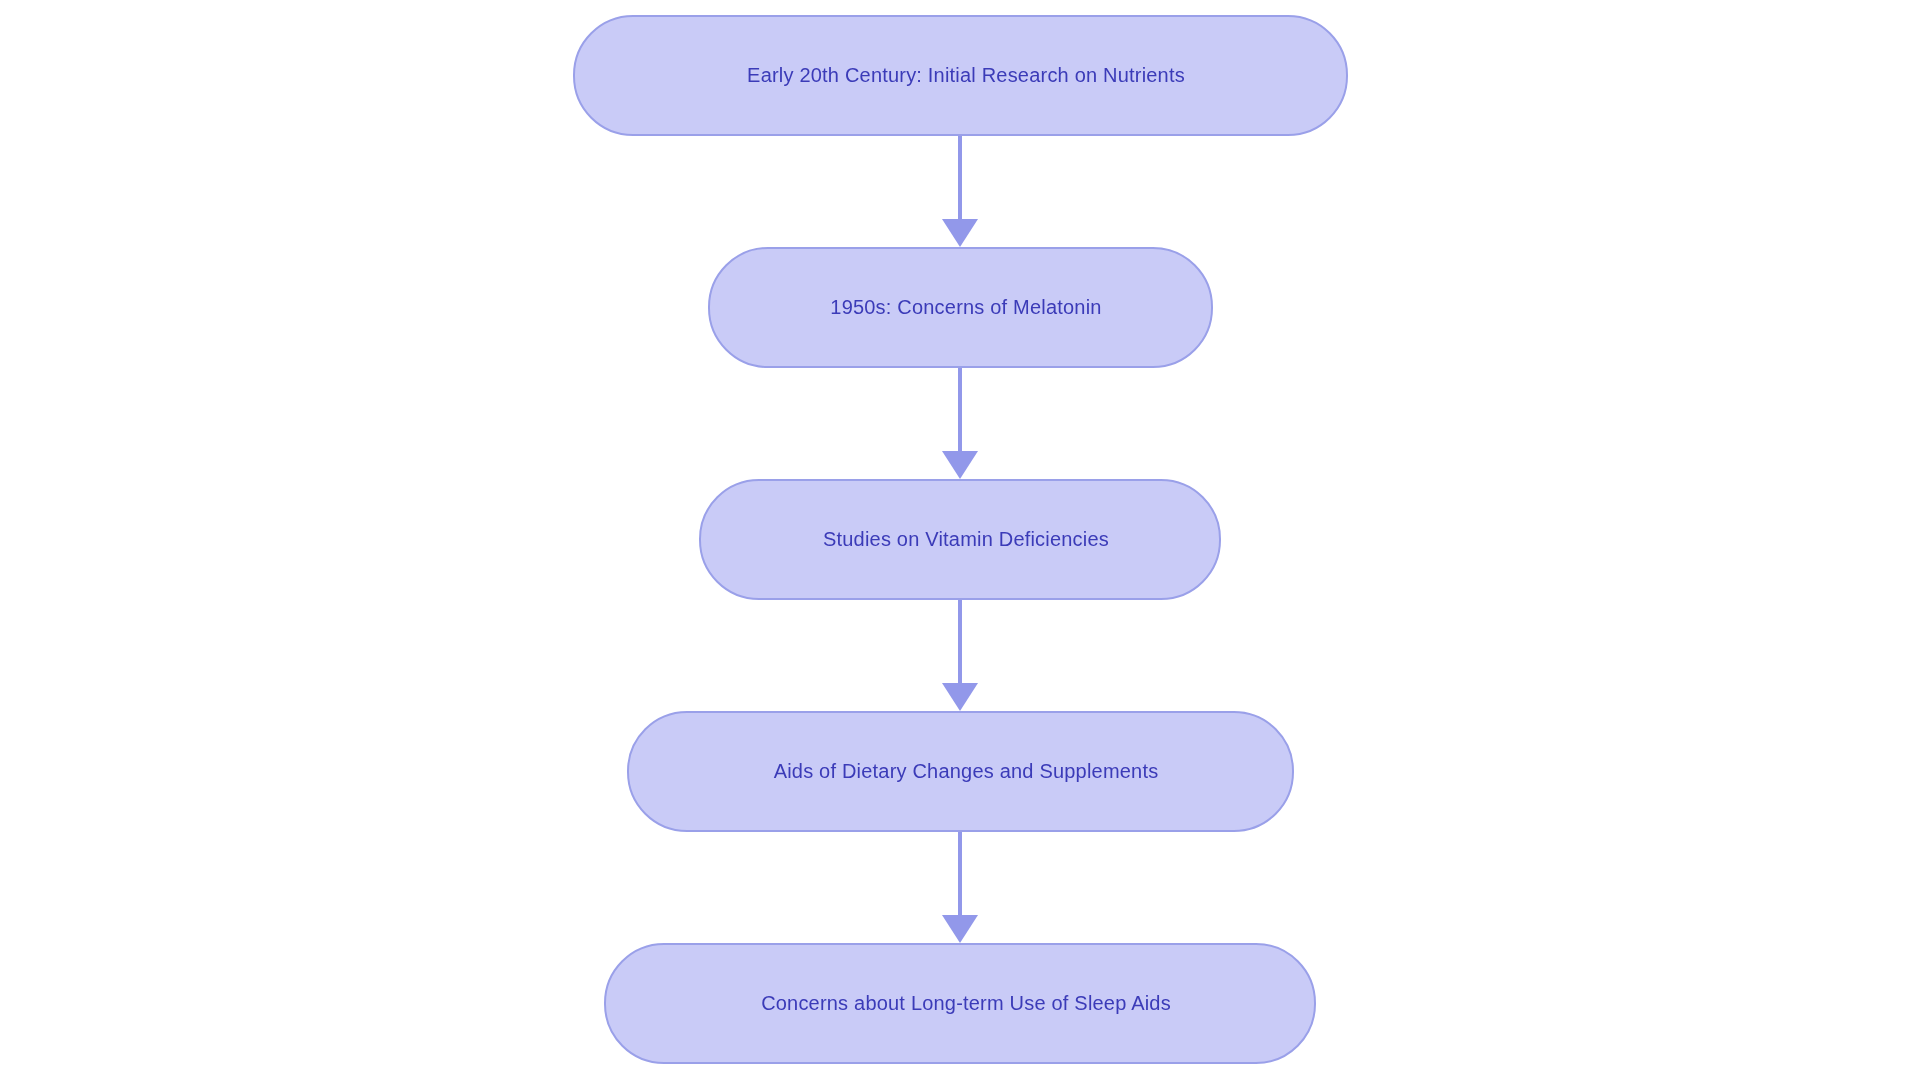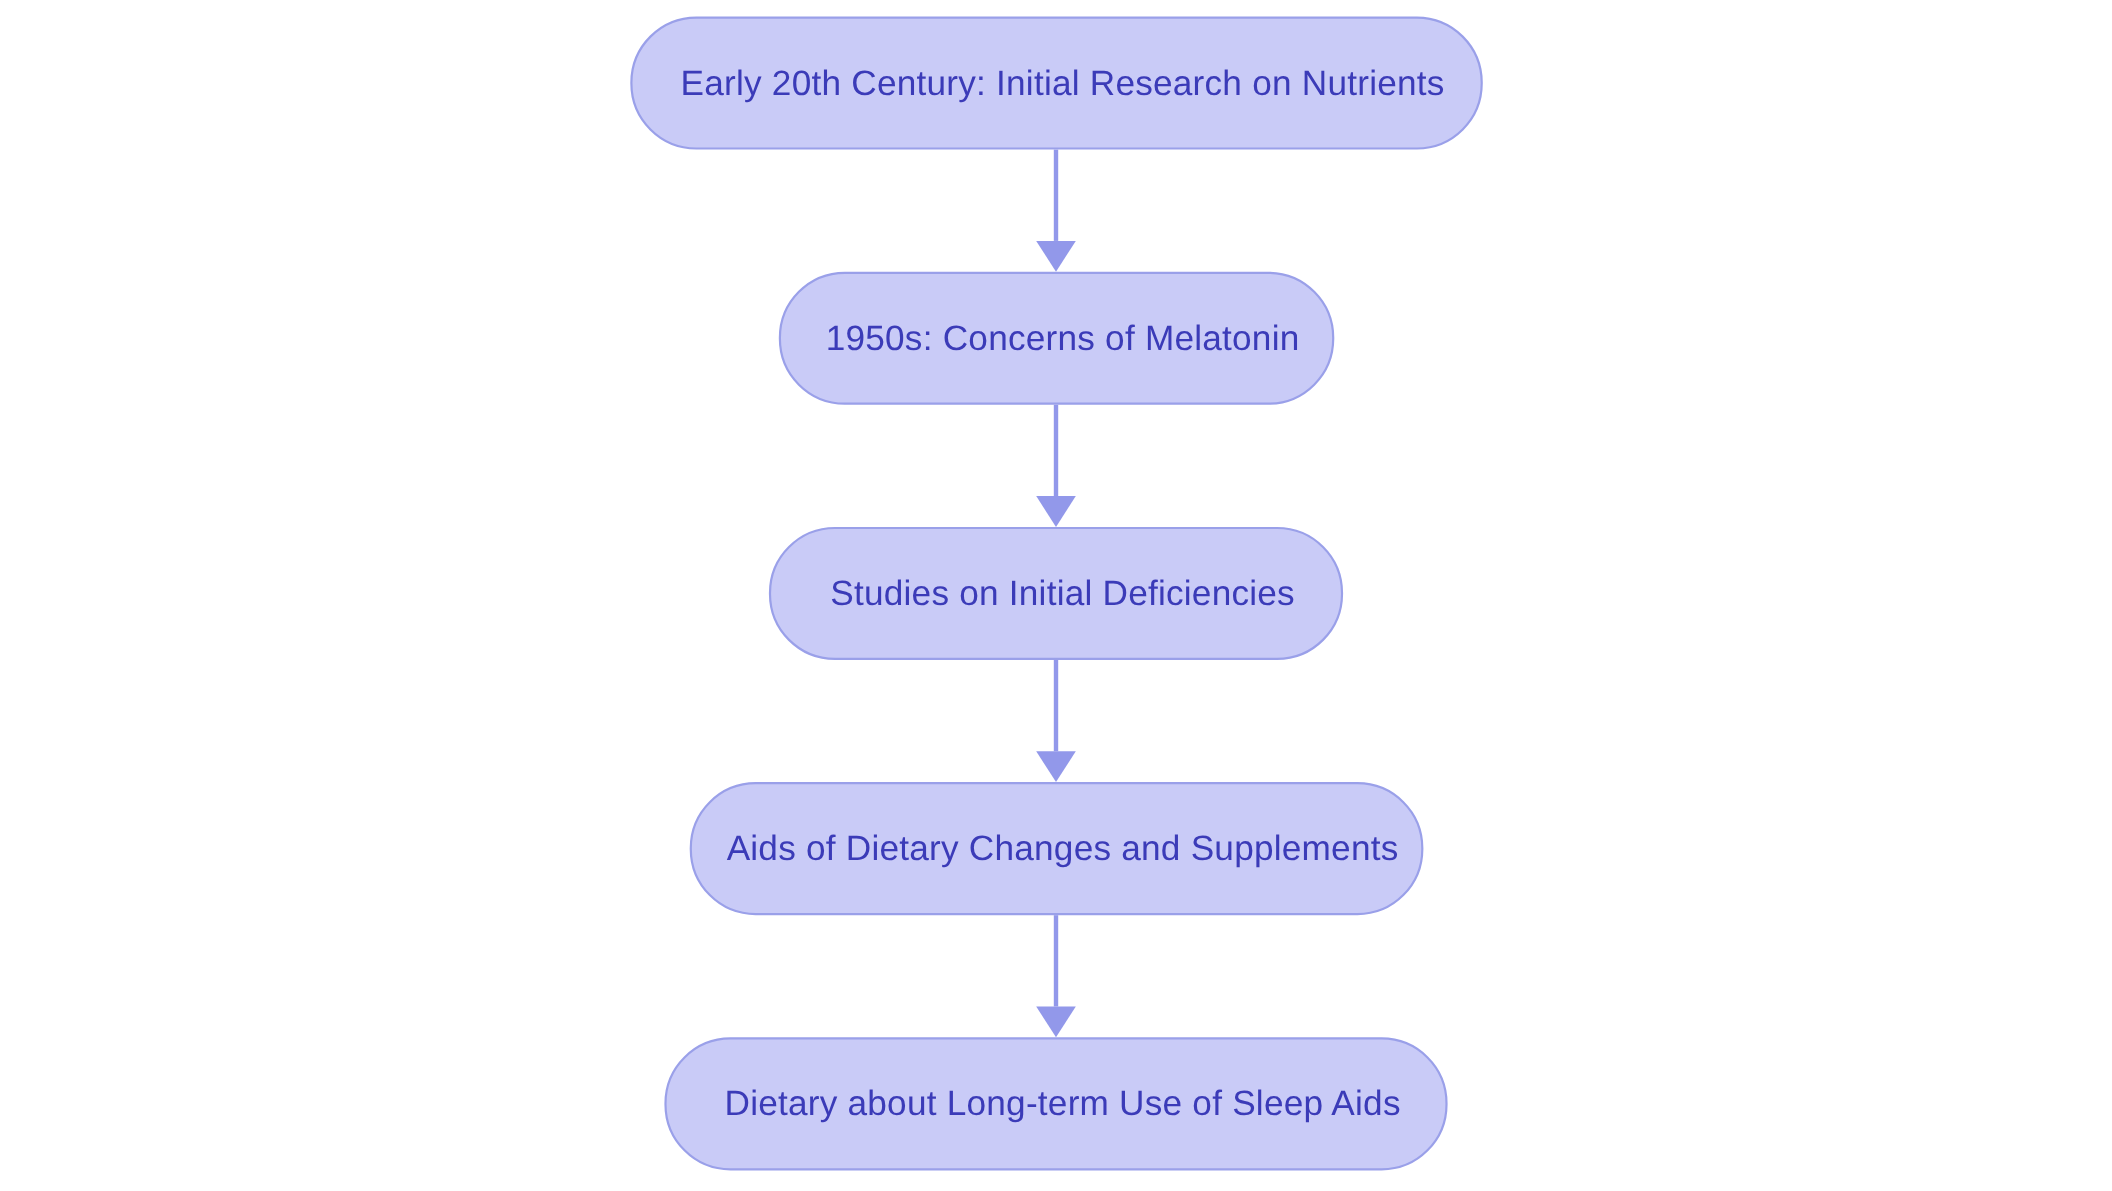--- a/index.html
+++ b/index.html
@@ -28,21 +28,21 @@
     background: var(--node-fill, #c9cbf7);
     border: 2px solid var(--node-border, #9aa0e9);
     box-sizing: border-box;
     display: flex;
     align-items: center;
     justify-content: center;
     flex: none;
   }
   .node span {
     color: var(--node-text, #3b3bb8);
-    font-size: 32px;
+    font-size: 20px;
     letter-spacing: 0.2px;
     white-space: nowrap;
     margin-left: 12px;
   }
   .node-0 { width: 775px; }
   .node-1 { width: 505px; }
   .node-2 { width: 522px; }
   .node-3 { width: 667px; }
   .node-4 { width: 712px; }
   .connector {
@@ -84,34 +84,34 @@
   <div class="node node-1">
     <span>1950s: Concerns of Melatonin</span>
   </div>
 
   <div class="connector">
     <div class="line"></div>
     <div class="head"></div>
   </div>
 
   <div class="node node-2">
-    <span>Studies on Initial Deficiencies</span>
+    <span>Studies on Vitamin Deficiencies</span>
   </div>
 
   <div class="connector">
     <div class="line"></div>
     <div class="head"></div>
   </div>
 
   <div class="node node-3">
     <span>Aids of Dietary Changes and Supplements</span>
   </div>
 
   <div class="connector">
     <div class="line"></div>
     <div class="head"></div>
   </div>
 
   <div class="node node-4">
-    <span>Dietary about Long-term Use of Sleep Aids</span>
+    <span>Concerns about Long-term Use of Sleep Aids</span>
   </div>
 
 </div>
 
 </body></html>

